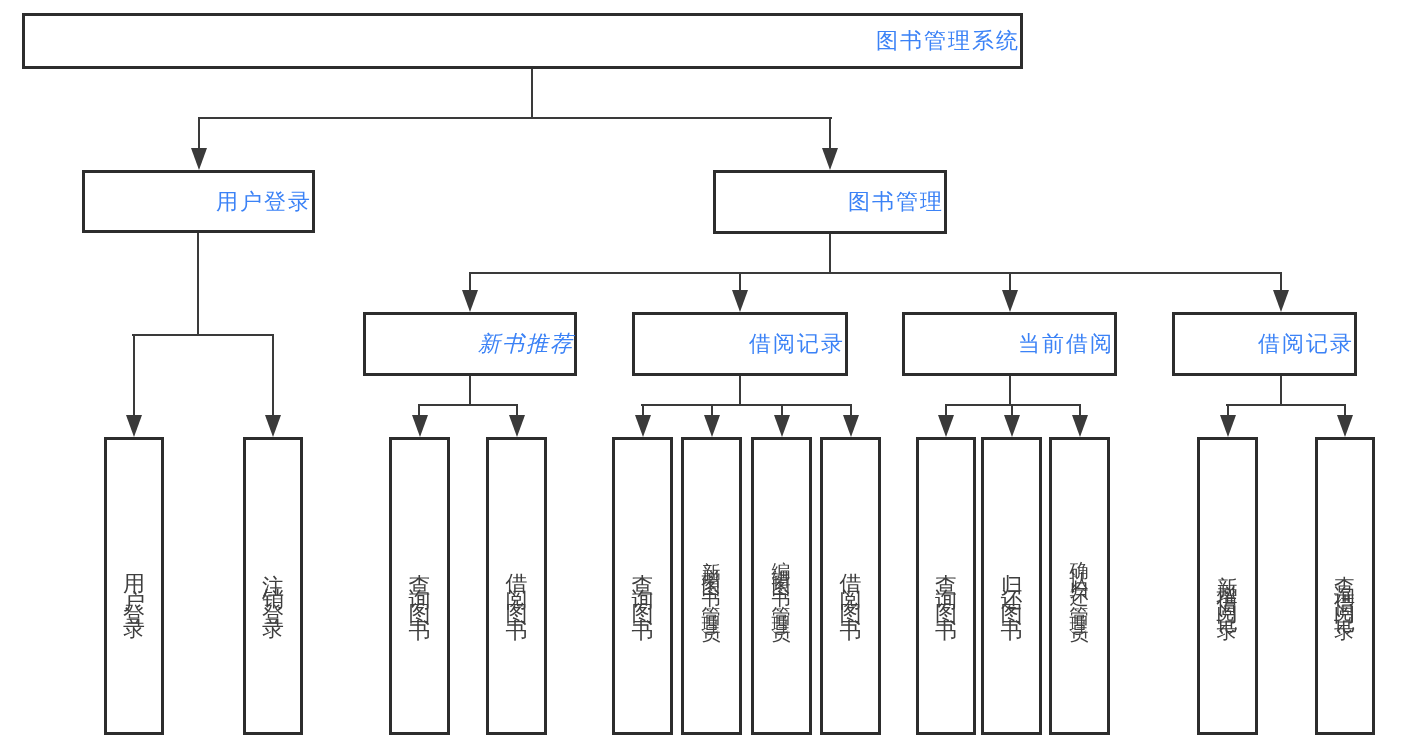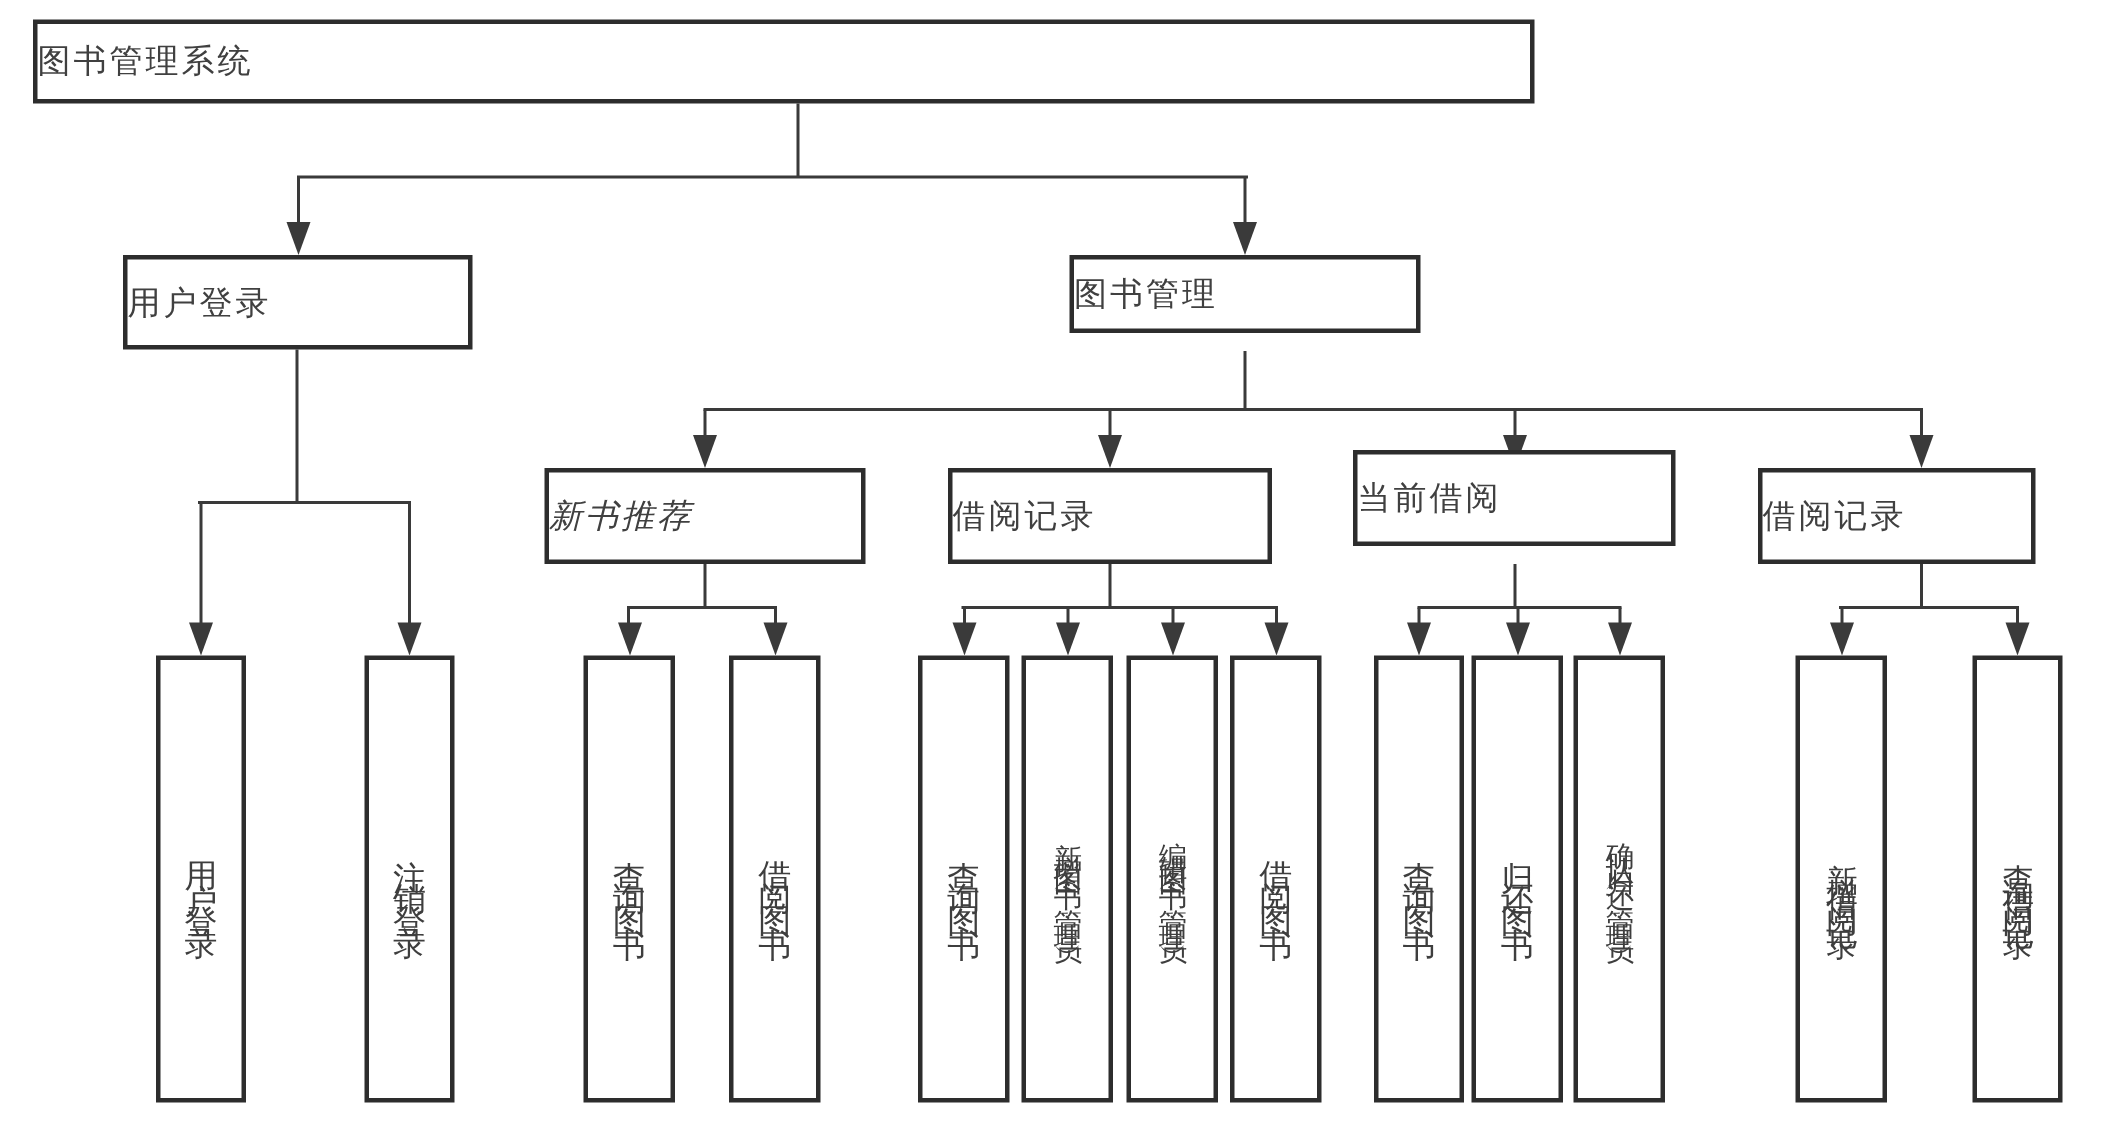--- a/index.html
+++ b/index.html
@@ -9,24 +9,24 @@
     background:#ffffff;
     font-family:"Liberation Sans","DejaVu Sans",sans-serif;
     color:#3e3e3e;
     overflow:hidden;
   }
   .hbox{
     position:absolute;
     box-sizing:border-box;
     border:3px solid #2d2d2d;
     background:#ffffff;
-    display:flex;align-items:center;justify-content:flex-start;
+    display:flex;align-items:center;justify-content:flex-end;
     font-size:22px;
     letter-spacing:2px;
-    color:#404040;
+    color:#3b82f6;
   }
   .vbox{
     position:absolute;
     top:437px;height:298px;
     box-sizing:border-box;
     border:3px solid #2d2d2d;
     background:#ffffff;
     display:flex;align-items:center;justify-content:center;
     color:#3e3e3e;
   }
@@ -69,21 +69,21 @@
   <div class="line" style="left:531px;top:69px;width:2px;height:49px;"></div>
   <div class="line" style="left:198px;top:117px;width:634px;height:2px;"></div>
   <div class="line" style="left:198px;top:118px;width:2px;height:32px;"></div>
   <div class="arrow-head" style="left:191px;top:148px;"></div>
   <div class="line" style="left:829px;top:118px;width:2px;height:32px;"></div>
   <div class="arrow-head" style="left:822px;top:148px;"></div>
 
   <div class="hbox" style="left:82px;top:170px;width:233px;height:63px;">
     <span>用户登录</span>
   </div>
-  <div class="hbox" style="left:713px;top:170px;width:234px;height:52px;">
+  <div class="hbox" style="left:713px;top:170px;width:234px;height:64px;">
     <span>图书管理</span>
   </div>
 
   <div class="line" style="left:197px;top:233px;width:2px;height:103px;"></div>
   <div class="line" style="left:132px;top:334px;width:142px;height:2px;"></div>
   <div class="line" style="left:133px;top:335px;width:2px;height:82px;"></div>
   <div class="arrow-head" style="left:126px;top:415px;"></div>
   <div class="line" style="left:272px;top:335px;width:2px;height:82px;"></div>
   <div class="arrow-head" style="left:265px;top:415px;"></div>
 
@@ -97,21 +97,21 @@
   <div class="arrow-head" style="left:1002px;top:290px;"></div>
   <div class="line" style="left:1280px;top:273px;width:2px;height:19px;"></div>
   <div class="arrow-head" style="left:1273px;top:290px;"></div>
 
   <div class="hbox" style="left:363px;top:312px;width:214px;height:64px;font-style:italic;">
     <span>新书推荐</span>
   </div>
   <div class="hbox" style="left:632px;top:312px;width:216px;height:64px;">
     <span>借阅记录</span>
   </div>
-  <div class="hbox" style="left:902px;top:300px;width:215px;height:64px;">
+  <div class="hbox" style="left:902px;top:312px;width:215px;height:64px;">
     <span>当前借阅</span>
   </div>
   <div class="hbox" style="left:1172px;top:312px;width:185px;height:64px;">
     <span>借阅记录</span>
   </div>
 
   <div class="line" style="left:469px;top:376px;width:2px;height:30px;"></div>
   <div class="line" style="left:739px;top:376px;width:2px;height:30px;"></div>
   <div class="line" style="left:1009px;top:376px;width:2px;height:30px;"></div>
   <div class="line" style="left:1280px;top:376px;width:2px;height:30px;"></div>

